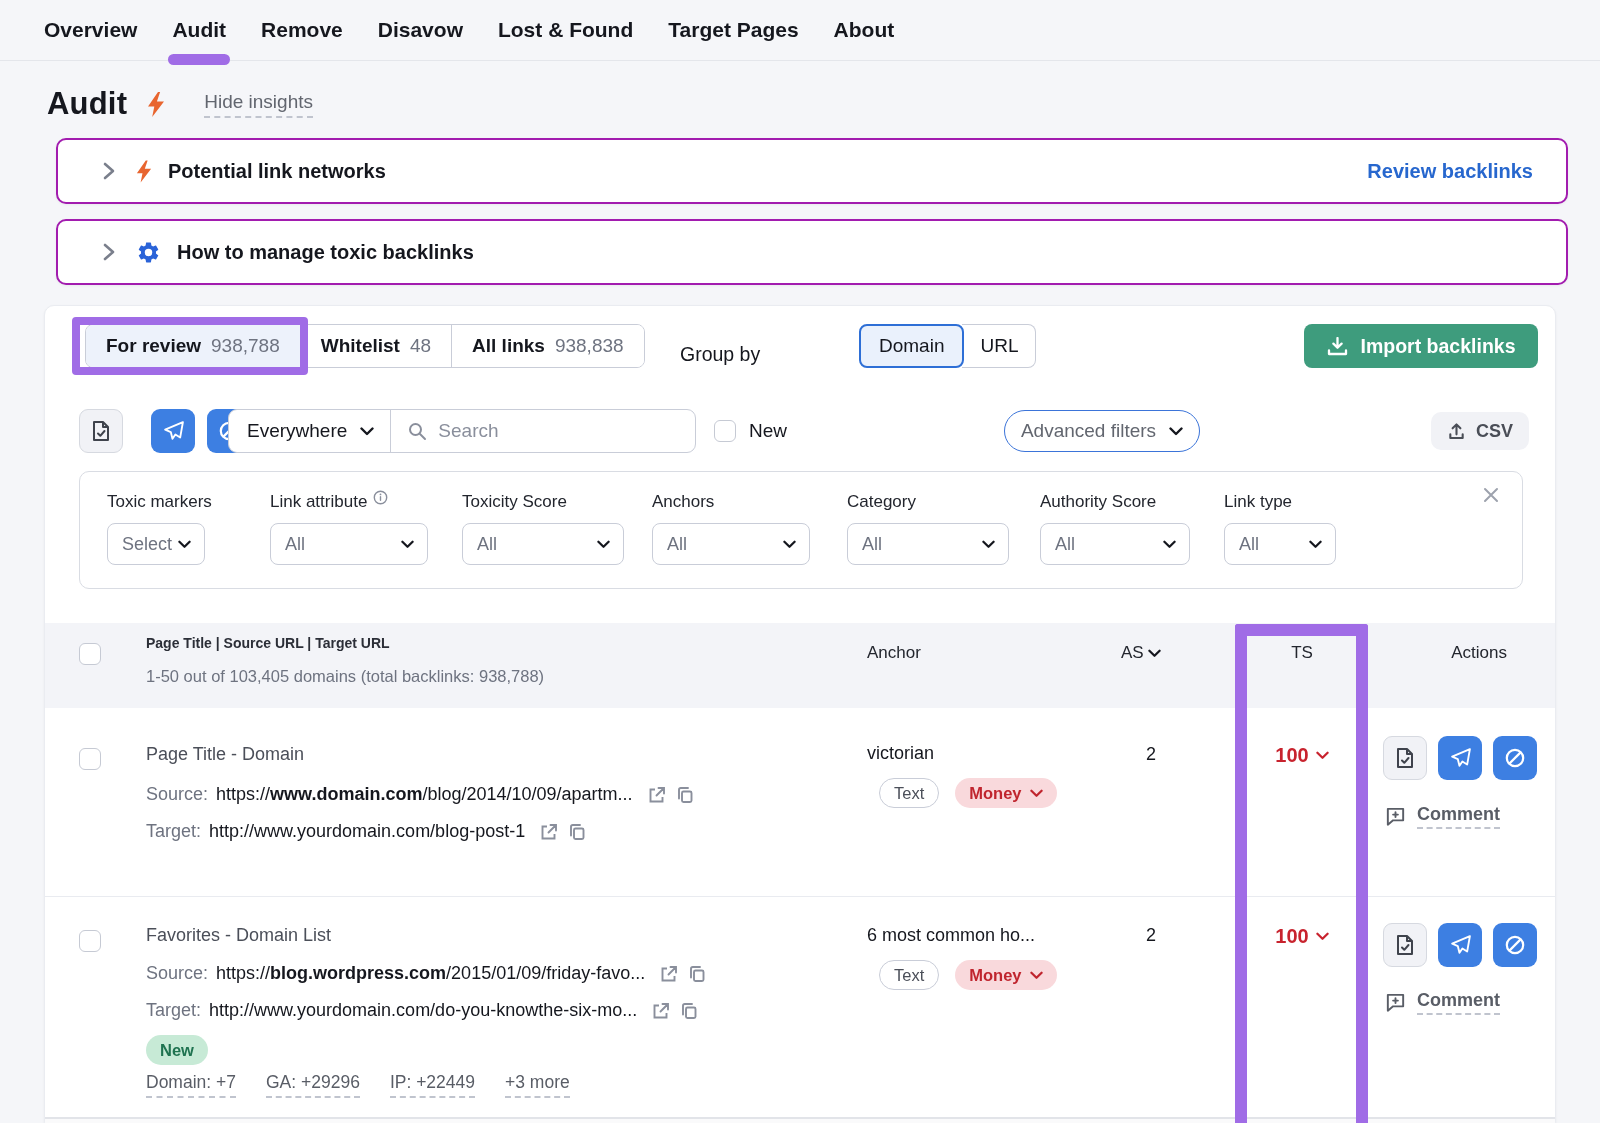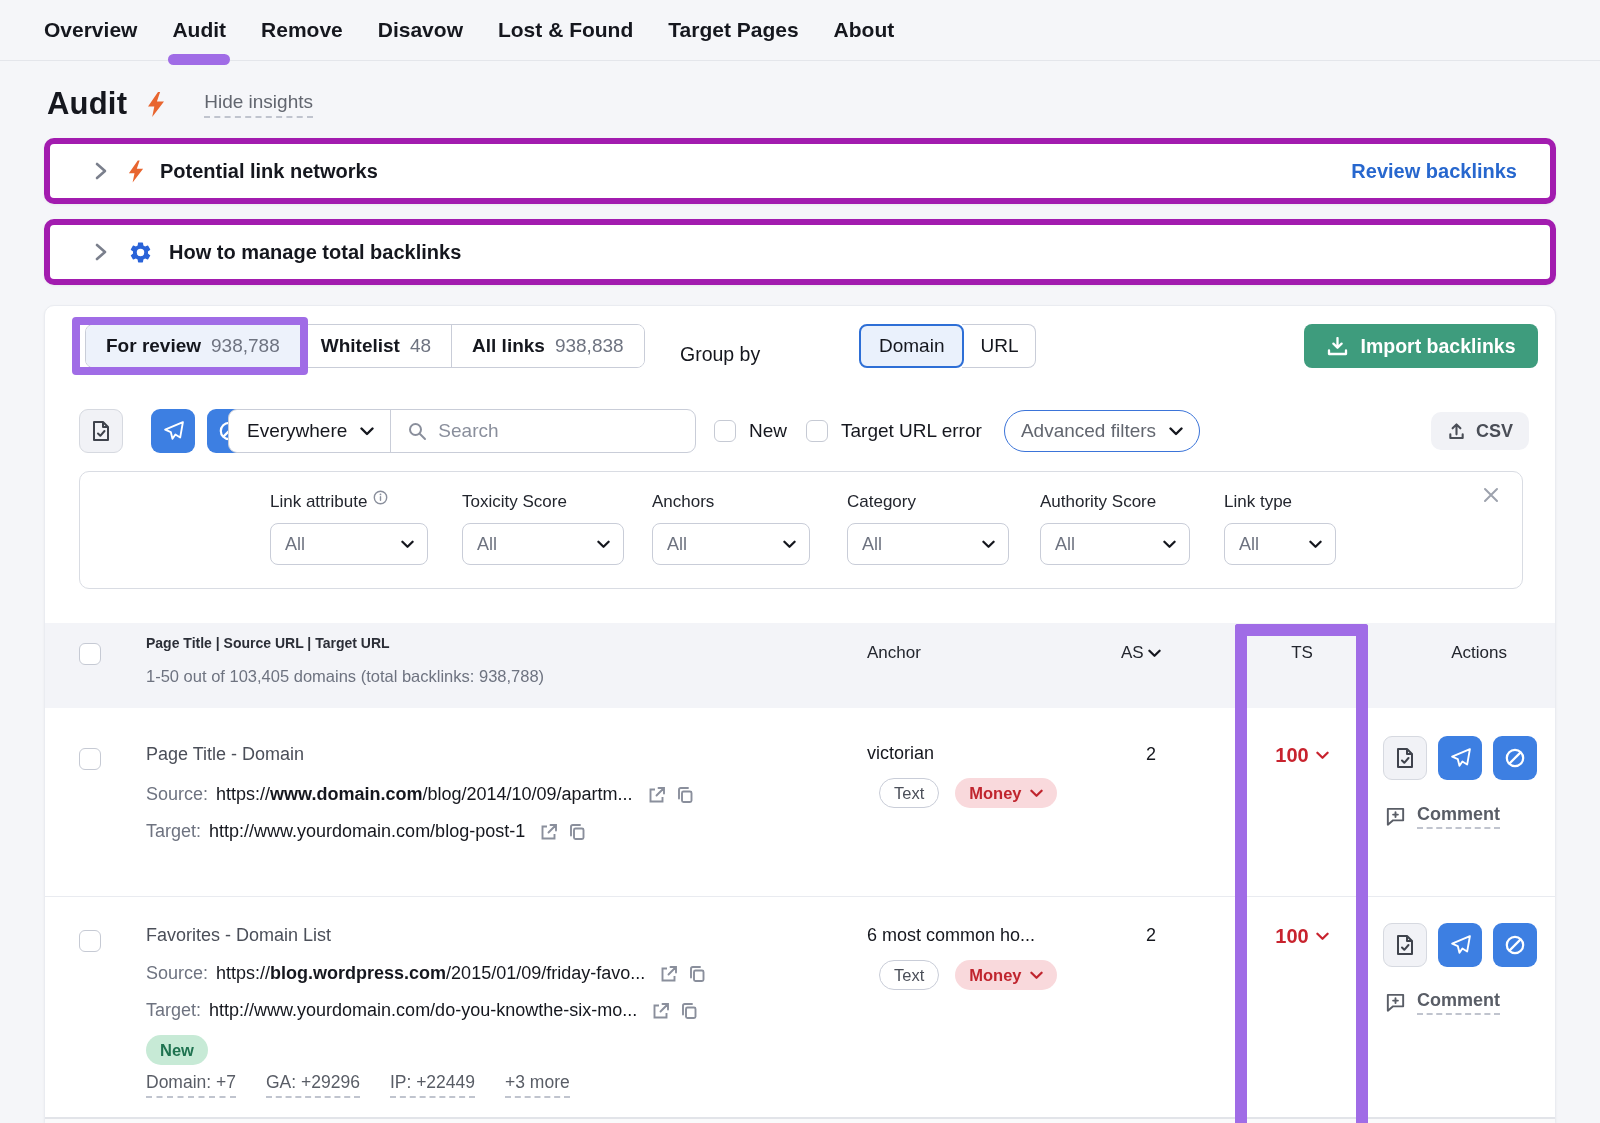--- a/index.html
+++ b/index.html
@@ -13,22 +13,22 @@
   .nav-item.active::after { content:""; position:absolute; left:-4px; right:-4px; top:calc(100% + 12px);
             height:11px; background:#A06CE6; border-radius:6px; }
 
   
   .page-head { position:absolute; left:47px; top:86px; display:flex; align-items:center; gap:20px; }
   .page-title { font-size:31px; font-weight:800; letter-spacing:.2px; }
   .insights { display:flex; align-items:center; gap:23px; cursor:pointer; }
   .insights-label { font-size:19px; color:#62666F; border-bottom:2px dashed #C0C4CE; padding-bottom:3px; }
 
   
-  .insight-panel { position:absolute; left:44px; width:1512px; height:66px; background:#fff;
-            border:6px solid #a21caf; border-radius:10px; box-shadow:0 1px 3px rgba(20,24,40,.05);
+  .insight-panel { position:absolute; left:56px; width:1512px; height:66px; background:#fff;
+            border:2px solid #a21caf; border-radius:10px; box-shadow:0 1px 3px rgba(20,24,40,.05);
             display:flex; align-items:center; padding:0 33px 0 44px; cursor:pointer; }
   .insight-panel.p1 { top:138px; }
   .insight-panel.p2 { top:219px; }
   .panel-chevron { color:#7A7F8C; display:flex; margin-right:20px; }
   .panel-icon { display:flex; margin-right:16px; }
   .panel-title { font-size:20px; font-weight:600; }
   .panel-spacer { flex:1; }
   .review-link { font-size:20px; font-weight:600; color:#2767CE; cursor:pointer; }
 
   
@@ -181,21 +181,21 @@
     <span class="panel-chevron">
       <svg width="14" height="22" viewBox="0 0 14 22">
           <path d="M3 4l8 7-8 7" fill="none" stroke="currentColor" stroke-width="2.6" stroke-linecap="round" stroke-linejoin="round"></path>
         </svg>
     </span>
     <span class="panel-icon">
       <svg width="25" height="25" viewBox="0 0 24 24">
           <path fill="#2A63D8" d="M19.14 12.94c.04-.3.06-.61.06-.94s-.02-.64-.07-.94l2.03-1.58a.49.49 0 0 0 .12-.61l-1.92-3.32a.49.49 0 0 0-.59-.22l-2.39.96a7 7 0 0 0-1.62-.94l-.36-2.54a.48.48 0 0 0-.48-.41h-3.84c-.24 0-.43.17-.47.41l-.36 2.54c-.59.24-1.13.57-1.62.94l-2.39-.96a.49.49 0 0 0-.59.22L2.74 8.87c-.12.21-.08.47.12.61l2.03 1.58c-.05.3-.09.63-.09.94s.02.64.07.94l-2.03 1.58a.49.49 0 0 0-.12.61l1.92 3.32c.12.22.37.29.59.22l2.39-.96c.5.38 1.03.7 1.62.94l.36 2.54c.05.24.24.41.48.41h3.84c.24 0 .44-.17.47-.41l.36-2.54c.59-.24 1.13-.56 1.62-.94l2.39.96c.22.08.47 0 .59-.22l1.92-3.32c.12-.22.07-.47-.12-.61zM12 15.6a3.6 3.6 0 1 1 0-7.2 3.6 3.6 0 0 1 0 7.2z"></path>
         </svg>
     </span>
-    <span class="panel-title">How to manage total backlinks</span>
+    <span class="panel-title">How to manage toxic backlinks</span>
   </section>
 
   <section class="main-card">
 
     <div class="tab-group">
       <div class="tab active">
         <span>For review</span>
         <span class="tab-count">938,788</span>
       </div>
       <div class="tab">
@@ -258,24 +258,20 @@
             </svg>
         </span>
         <input class="search-input" type="text" placeholder="Search" style="">
       </div>
     </div>
 
     <div class="check-item" style="left:669px;">
       <span class="checkbox"></span>
       <span>New</span>
     </div>
-    <div class="check-item" style="left:761px;">
-      <span class="checkbox"></span>
-      <span>Target URL error</span>
-    </div>
 
     <button class="adv-filters">
       <span>Advanced filters</span>
       <span class="chev">
         <svg width="14" height="9" viewBox="0 0 14 9">
             <path d="M1.5 1.5 7 7l5.5-5.5" fill="none" stroke="currentColor" stroke-width="2.4" stroke-linecap="round" stroke-linejoin="round"></path>
           </svg>
       </span>
     </button>
 
@@ -283,20 +279,33 @@
       <span style="display:flex;">
         <svg width="19" height="19" viewBox="0 0 20 20" fill="none" stroke="currentColor" stroke-width="2.2" stroke-linecap="round" stroke-linejoin="round">
             <path d="M10 13V2.8M5.9 6.6 10 2.5l4.1 4.1"></path>
             <path d="M3.5 13v3.8h13V13"></path>
           </svg>
       </span>
       <span>CSV</span>
     </button>
 
     <div class="filter-panel">
+      <div class="fgroup fg1">
+        <div class="flabel">
+            <span>Toxic markers</span>
+          </div>
+        <div class="fselect">
+          <span>Select</span>
+          <span class="chev">
+              <svg width="13" height="9" viewBox="0 0 14 9">
+                <path d="M1.5 1.5 7 7l5.5-5.5" fill="none" stroke="currentColor" stroke-width="2.4" stroke-linecap="round" stroke-linejoin="round"></path>
+              </svg>
+            </span>
+        </div>
+      </div>
       <div class="fgroup fg2">
         <div class="flabel">
           <span>Link attribute</span>
           <span style="display:flex;margin-top:-2px;">
               <svg width="15" height="15" viewBox="0 0 15 15" fill="none" stroke="#8A8F9C" stroke-width="1.4">
                 <circle cx="7.5" cy="7.5" r="6.2"></circle>
                 <path d="M7.5 6.8v3.5" stroke-linecap="round"></path>
                 <circle cx="7.5" cy="4.4" r="0.9" fill="#8A8F9C" stroke="none"></circle>
               </svg>
             </span>

